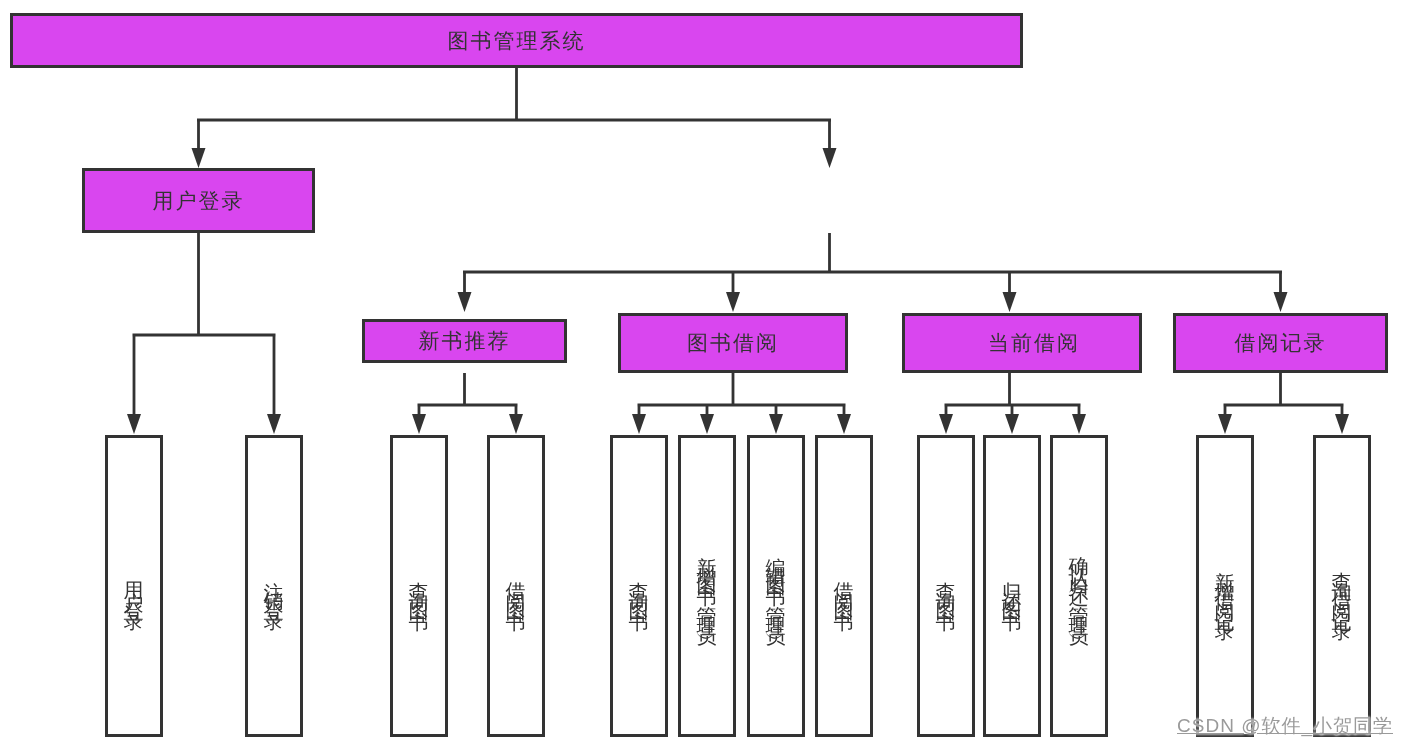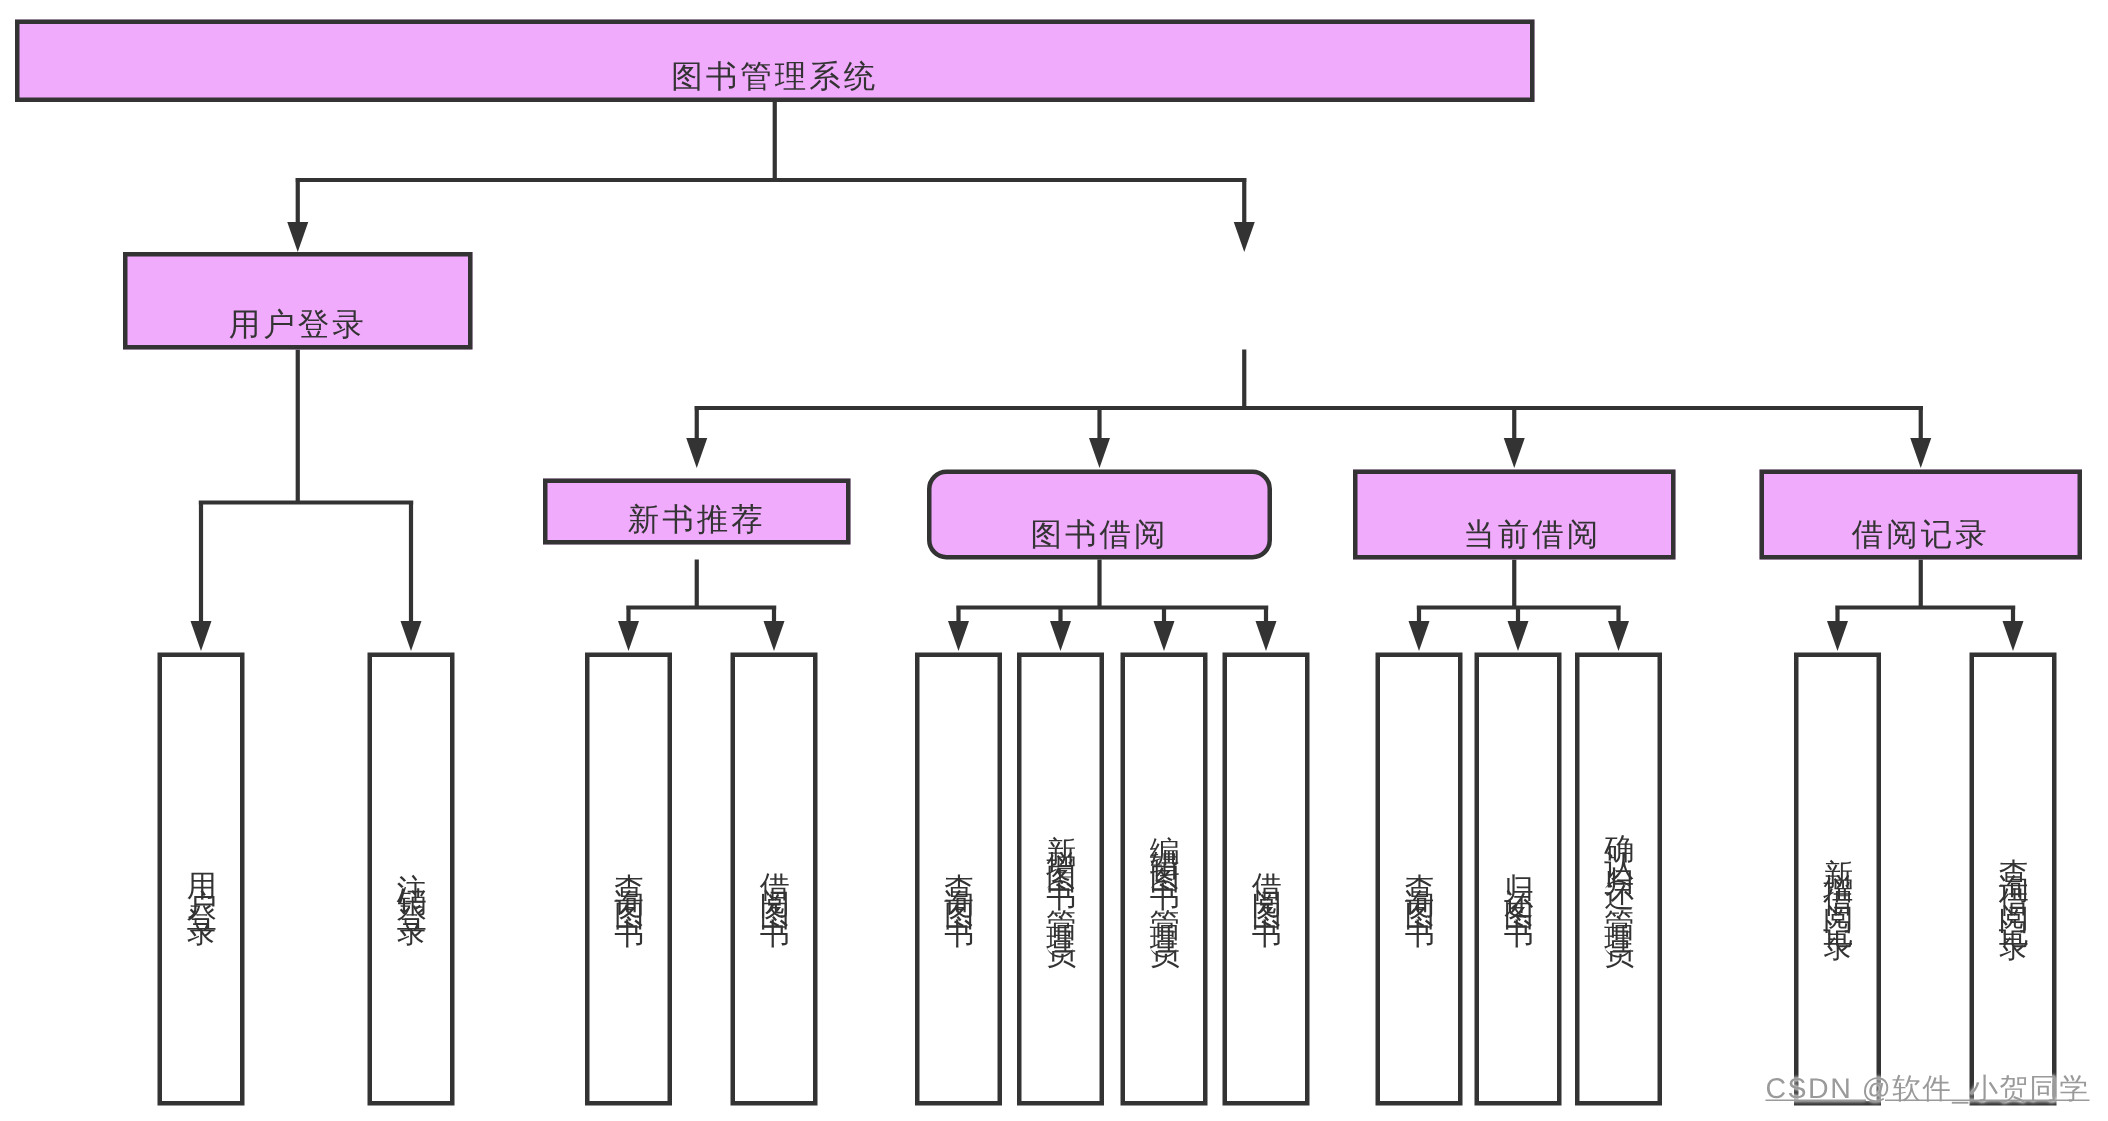--- a/index.html
+++ b/index.html
@@ -6,24 +6,24 @@
   .stage {
     position:relative;
     width:1405px; height:747px;
     background:#ffffff;
     overflow:hidden;
     font-family:"Liberation Sans", sans-serif;
   }
   .wires { position:absolute; left:0; top:0; }
   .hnode {
     position:absolute;
-    background:#f0abfc;
+    background:#d946ef;
     border:3px solid #333333;
     box-sizing:border-box;
-    display:flex; align-items:flex-end; justify-content:center;
+    display:flex; align-items:center; justify-content:center;
     font-size:21px; color:#333333; letter-spacing:2px;
     z-index:2;
   }
   .vnode {
     position:absolute;
     top:435px; width:58px; height:302px;
     background:#ffffff;
     border:3px solid #333333;
     box-sizing:border-box;
     display:flex; align-items:center; justify-content:center;
@@ -88,24 +88,24 @@
     <span>图书管理系统</span>
   </div>
 
   <div class="hnode" style="left:82px; top:168px; width:233px; height:65px;">
     <span>用户登录</span>
   </div>
 
   <div class="hnode" style="left:362px; top:319px; width:205px; height:44px;">
     <span>新书推荐</span>
   </div>
-  <div class="hnode" style="left:618px; top:313px; width:230px; height:60px;border-radius:13px;">
+  <div class="hnode" style="left:618px; top:313px; width:230px; height:60px;">
     <span>图书借阅</span>
   </div>
-  <div class="hnode" style="left:902px; top:313px; width:215px; height:60px;padding-left:24px;">
+  <div class="hnode" style="left:902px; top:313px; width:240px; height:60px;padding-left:24px;">
     <span>当前借阅</span>
   </div>
   <div class="hnode" style="left:1173px; top:313px; width:215px; height:60px;">
     <span>借阅记录</span>
   </div>
 
   <div class="vnode" style="left:105px;">
     <span class="vtext">用户登录</span>
   </div>
   <div class="vnode" style="left:245px;">

